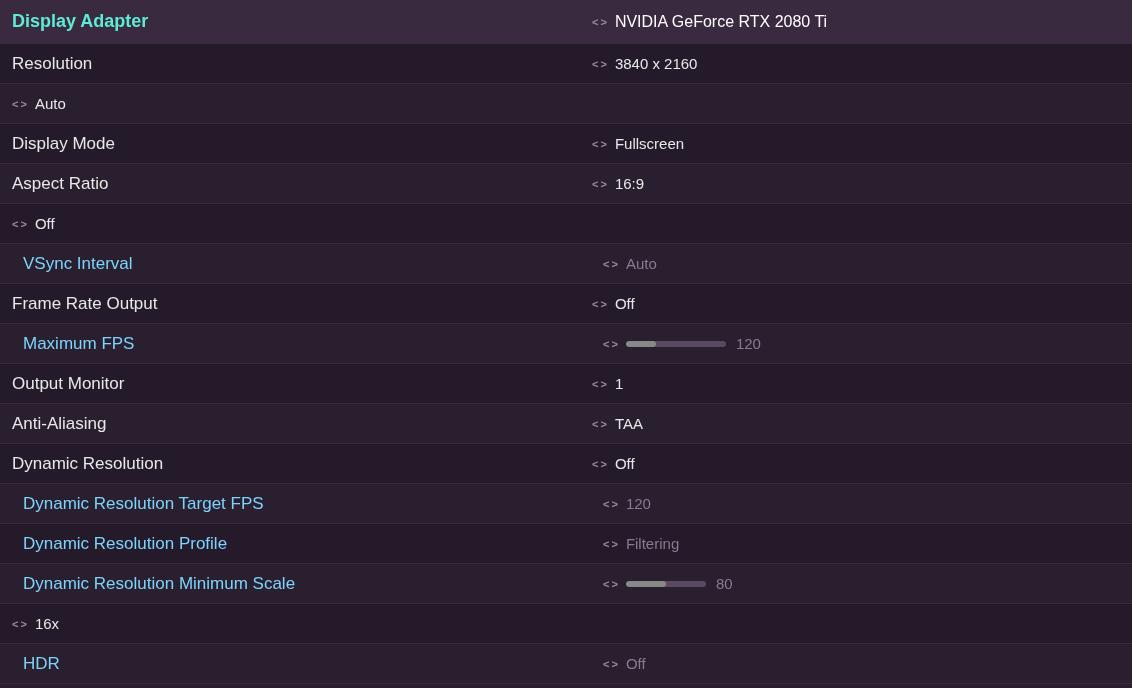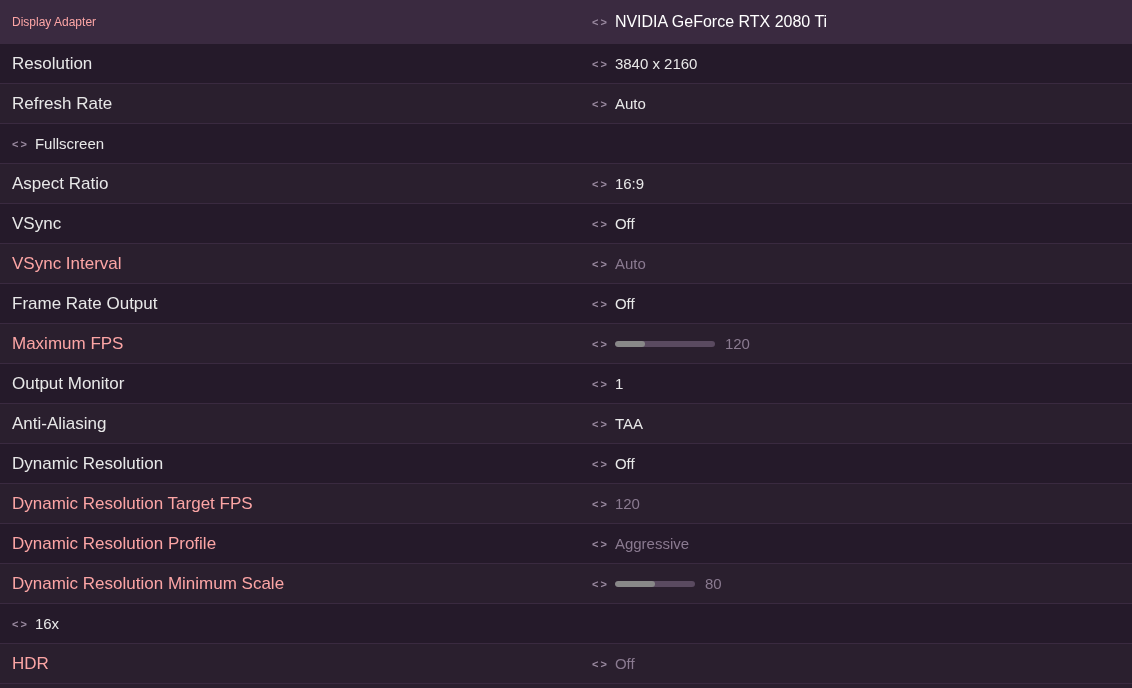--- a/index.html
+++ b/index.html
@@ -38,28 +38,29 @@
 
     .row-label {
       flex: 0 0 580px;
       padding: 8px 12px;
       color: #e8e8e8;
       font-size: 17px;
       font-weight: 500;
     }
 
     .row-label.dimmed {
-      color: #fca5a5;
+      color: #7dd3fc;
       font-weight: 400;
+      margin-left: 11px;
     }
 
     .settings-row:first-child .row-label {
-      color: #fca5a5;
-      font-size: 12px;
-      font-weight: 400;
+      color: #5eead4;
+      font-size: 18px;
+      font-weight: 700;
     }
 
     .row-value {
       flex: 1;
       padding: 8px 12px;
       display: flex;
       align-items: center;
       gap: 8px;
       color: #e8e8e8;
       font-size: 15px;
@@ -144,50 +145,49 @@
       <div class="row-label">Resolution</div>
       <div class="row-value">
         <div class="arrow-control">
           <span class="arrow-left">&lt;</span>
           <span class="arrow-right">&gt;</span>
         </div>
         <span>3840 x 2160</span>
       </div>
     </div>
     <div class="settings-row">
-      <div class="row-label">Refresh Rate</div>
       <div class="row-value">
         <div class="arrow-control">
           <span class="arrow-left">&lt;</span>
           <span class="arrow-right">&gt;</span>
         </div>
         <span>Auto</span>
       </div>
     </div>
     <div class="settings-row">
+      <div class="row-label">Display Mode</div>
       <div class="row-value">
         <div class="arrow-control">
           <span class="arrow-left">&lt;</span>
           <span class="arrow-right">&gt;</span>
         </div>
         <span>Fullscreen</span>
       </div>
     </div>
     <div class="settings-row">
       <div class="row-label">Aspect Ratio</div>
       <div class="row-value">
         <div class="arrow-control">
           <span class="arrow-left">&lt;</span>
           <span class="arrow-right">&gt;</span>
         </div>
         <span>16:9</span>
       </div>
     </div>
     <div class="settings-row">
-      <div class="row-label">VSync</div>
       <div class="row-value">
         <div class="arrow-control">
           <span class="arrow-left">&lt;</span>
           <span class="arrow-right">&gt;</span>
         </div>
         <span>Off</span>
       </div>
     </div>
     <div class="settings-row">
       <div class="row-label dimmed">VSync Interval</div>
@@ -264,21 +264,21 @@
         <span>120</span>
       </div>
     </div>
     <div class="settings-row">
       <div class="row-label dimmed">Dynamic Resolution Profile</div>
       <div class="row-value dimmed">
         <div class="arrow-control">
           <span class="arrow-left">&lt;</span>
           <span class="arrow-right">&gt;</span>
         </div>
-        <span>Aggressive</span>
+        <span>Filtering</span>
       </div>
     </div>
     <div class="settings-row">
       <div class="row-label dimmed">Dynamic Resolution Minimum Scale</div>
       <div class="row-value dimmed">
         <div class="arrow-control">
           <span class="arrow-left">&lt;</span>
           <span class="arrow-right">&gt;</span>
         </div>
         <div class="slider-container">

